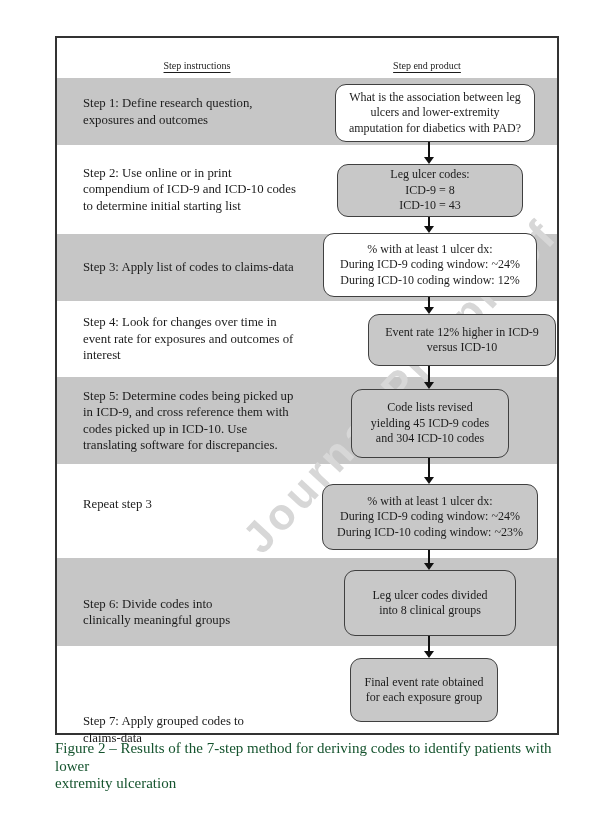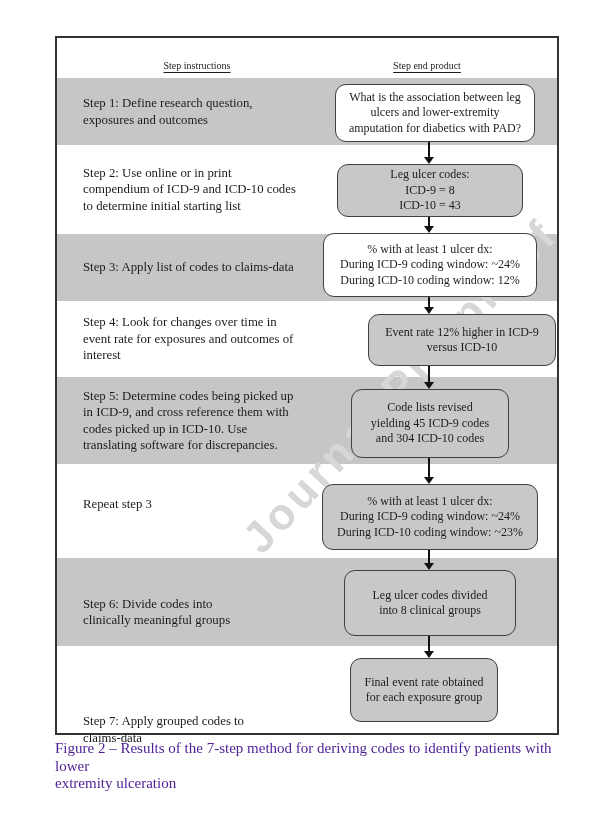--- a/index.html
+++ b/index.html
@@ -38,21 +38,21 @@
   }
   .pbox.white{background:#ffffff;}
   .arrow{position:absolute;left:371px;width:2px;background:#111111;}
   .arrow:after{
     content:"";position:absolute;bottom:-6px;left:-4px;
     border-left:5px solid transparent;border-right:5px solid transparent;
     border-top:7px solid #111111;
   }
   .caption{
     position:absolute;left:55px;top:740px;width:520px;
-    font-size:15px;line-height:17.5px;color:#4c1d95;white-space:pre-line;
+    font-size:15px;line-height:17.5px;color:#14532d;white-space:pre-line;
   }
 </style>
 </head>
 <body>
 
 <div class="figure">
 
   <div class="band" style="top:0;height:40px;"></div>
   <div class="band shaded" style="top:40px;height:67px;"></div>
   <div class="band" style="top:107px;height:89px;"></div>

